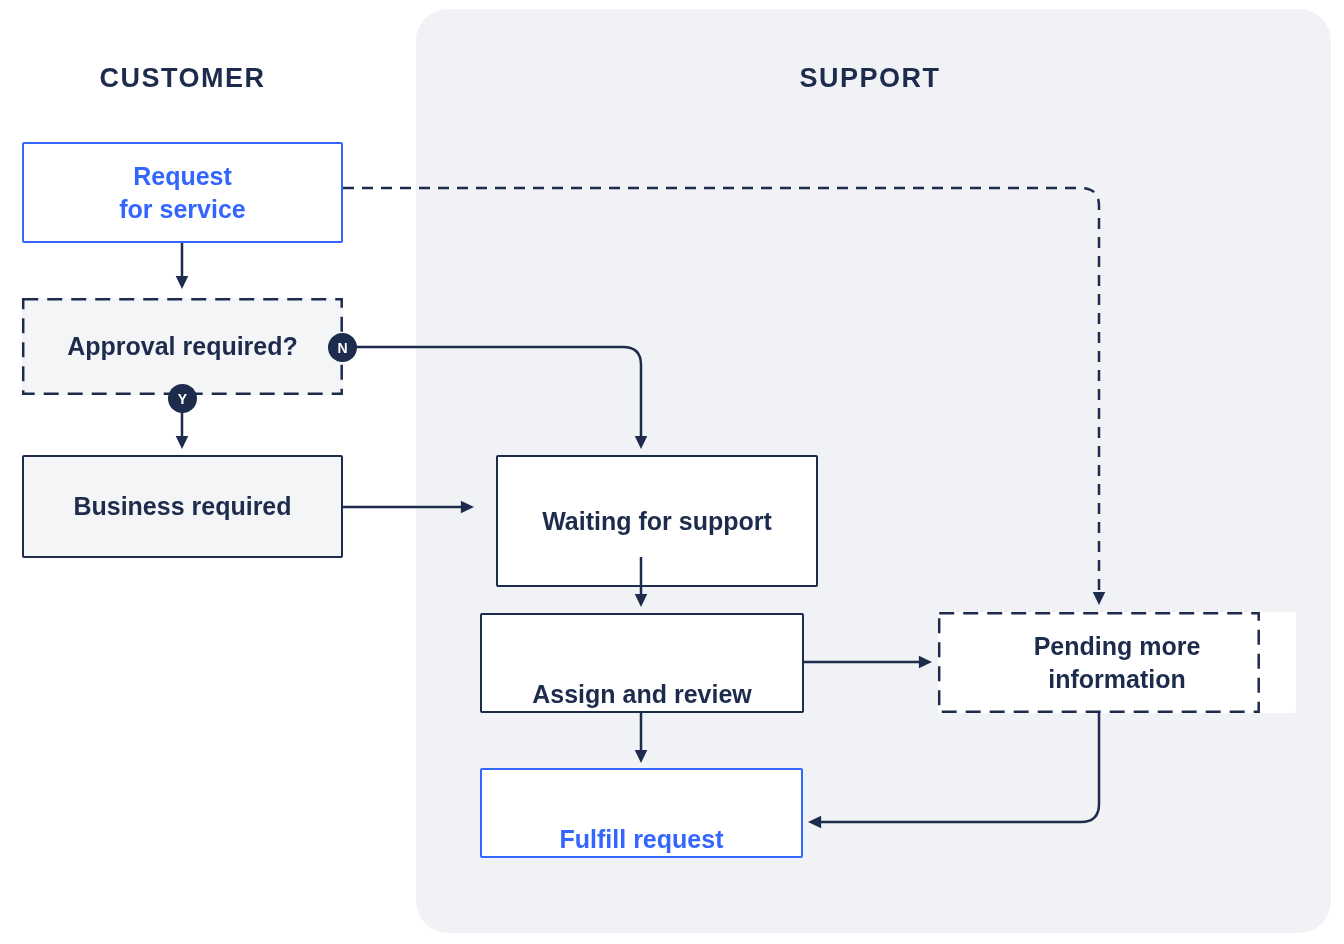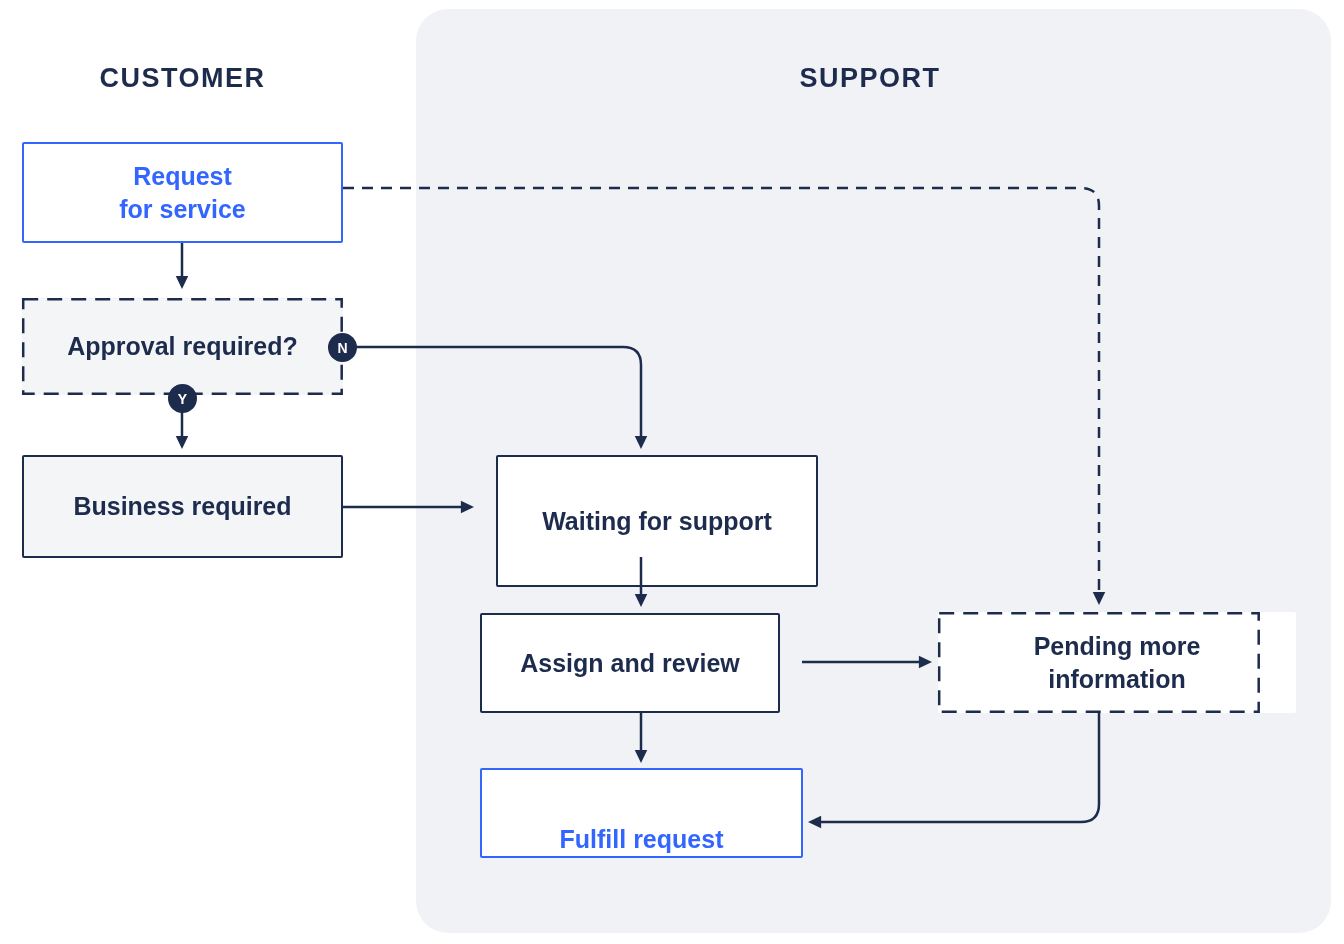--- a/index.html
+++ b/index.html
@@ -23,21 +23,21 @@
     text-align:center;line-height:33px;background:var(--white);border-radius:2px;}
   .node.solid{border:2.5px solid var(--navy);}
   .node.blue-outline{border:2.5px solid var(--blue);color:var(--blue);}
   .node.gray{background:var(--gray-fill);}
   .node.dashed{border:none;text-align:center;} 
 
   .n-request {left:22px; top:142px;width:321px;height:101px;}
   .n-approval{left:22px; top:298px;width:321px;height:97px; background:var(--gray-fill);}
   .n-business{left:22px; top:455px;width:321px;height:103px;}
   .n-waiting {left:480px;top:455px;width:322px;height:132px;margin-left:16px;}
-  .n-assign  {left:480px;top:613px;width:300px;height:100px;}
+  .n-assign  {left:480px;top:613px;width:324px;height:100px;justify-content:flex-end;}
   .n-pending {left:938px;top:612px;width:358px;height:101px;}
   .n-fulfill {left:480px;top:768px;width:323px;height:90px;justify-content:flex-end;}
 
   svg.wires{position:absolute;left:0;top:0;width:1344px;height:944px;pointer-events:none;}
   .stroke{stroke:var(--navy);stroke-width:2.5;fill:none;}
   .stroke.dash-line{stroke-dasharray:11 8;}
   .dash-rect{stroke:var(--navy);stroke-width:2.5;fill:none;stroke-dasharray:15 9;}
   .arrowhead{fill:var(--navy);}
 
   .badge{position:absolute;width:29px;height:29px;border-radius:50%;

